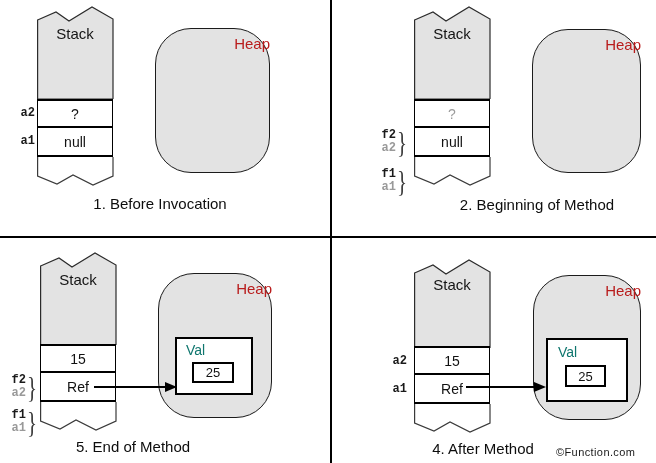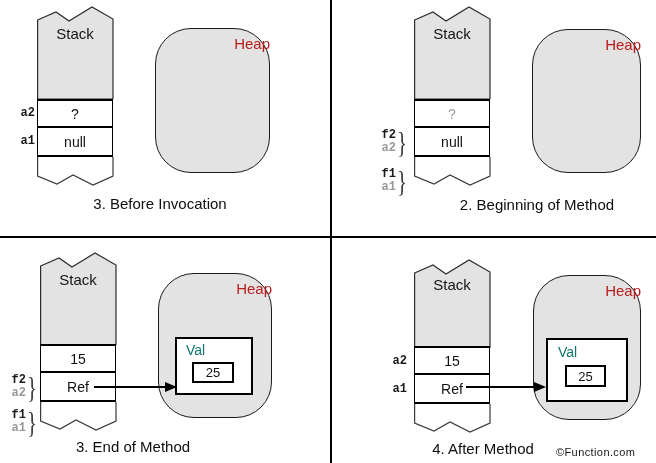--- a/index.html
+++ b/index.html
@@ -47,21 +47,21 @@
     <div class="stack-title" style="left:37px;top:25px;width:76px">Stack</div>
     <div class="cell" style="left:37px;top:99px;width:76px;height:29px">?</div>
     <div class="cell" style="left:37px;top:126px;width:76px;height:31px">null</div>
     <svg class="abs" style="left:37px;top:157px" width="77" height="31">
       <path d="M0.6,0 L0.6,19 L20,27 L36,18 L56,28 L76,19 L76,0" fill="#ffffff" stroke="#3a3a3a" stroke-width="1.2"></path>
     </svg>
     <div class="mono-label" style="left:7px;top:106px;width:28px">a2</div>
     <div class="mono-label" style="left:7px;top:134px;width:28px">a1</div>
     <div class="heap" style="left:155px;top:28px;width:115px;height:145px"></div>
     <div class="heap-title" style="left:155px;top:35px;width:115px">Heap</div>
-    <div class="caption" style="left:160px;top:195px">3. Before Invocation</div>
+    <div class="caption" style="left:160px;top:195px">1. Before Invocation</div>
   </div>
 
   <div>
     <svg class="abs" style="left:414px;top:6px" width="77" height="93">
       <path d="M0.6,14 L19,6 L32,15 L55,1 L76,13 L76,93 L0.6,93 Z" fill="#e3e3e3" stroke="#2b2b2b" stroke-width="1.2"></path>
     </svg>
     <div class="stack-title" style="left:414px;top:25px;width:76px">Stack</div>
     <div class="cell gray-val" style="left:414px;top:99px;width:76px;height:29px">?</div>
     <div class="cell" style="left:414px;top:126px;width:76px;height:31px">null</div>
     <svg class="abs" style="left:414px;top:157px" width="77" height="31">
@@ -112,21 +112,21 @@
     </div>
     <div class="heap" style="left:158px;top:273px;width:114px;height:145px"></div>
     <div class="heap-title" style="left:158px;top:280px;width:114px">Heap</div>
     <div class="valbox" style="left:175px;top:337px;width:78px;height:58px"></div>
     <div class="valbox-title" style="left:186px;top:342px">Val</div>
     <div class="innerbox" style="left:192px;top:362px;width:42px;height:21px">25</div>
     <svg class="abs" style="left:94px;top:379px" width="84" height="16">
       <line x1="0" y1="8" x2="72" y2="8" stroke="#000" stroke-width="1.8"></line>
       <polygon points="71,3 83,8 71,13" fill="#000"></polygon>
     </svg>
-    <div class="caption" style="left:133px;top:438px">3. End of Method</div>
+    <div class="caption" style="left:133px;top:438px">5. End of Method</div>
   </div>
 
   <div>
     <svg class="abs" style="left:414px;top:259px" width="77" height="89">
       <path d="M0.6,14 L19,6 L32,15 L55,1 L76,13 L76,89 L0.6,89 Z" fill="#e3e3e3" stroke="#2b2b2b" stroke-width="1.2"></path>
     </svg>
     <div class="stack-title" style="left:414px;top:276px;width:76px">Stack</div>
     <div class="cell" style="left:414px;top:346px;width:76px;height:29px">15</div>
     <div class="cell" style="left:414px;top:373px;width:76px;height:31px">Ref</div>
     <svg class="abs" style="left:414px;top:404px" width="77" height="31">

